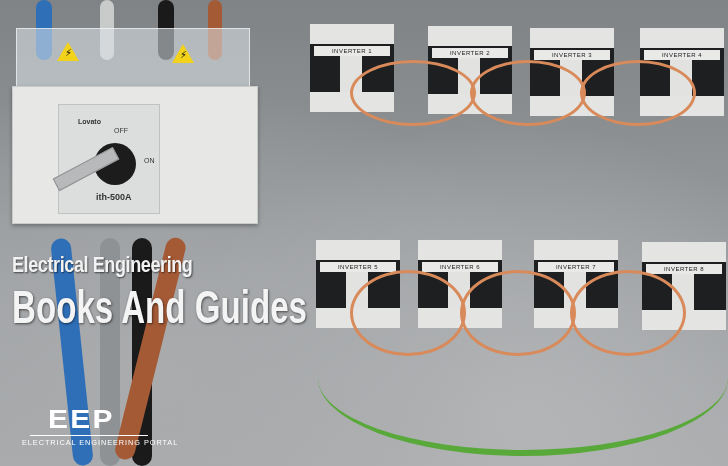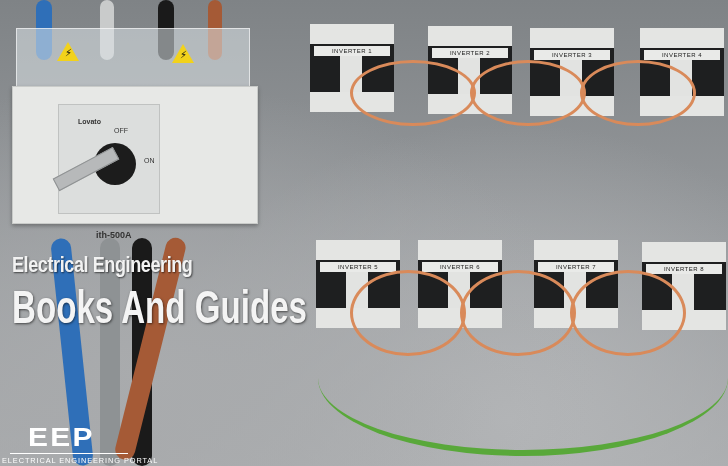--- a/index.html
+++ b/index.html
@@ -23,21 +23,21 @@
     .contactor{position:absolute;width:84px;height:88px;background:#1e1f20;}
     .contactor .top,.contactor .bot{position:absolute;left:0;width:84px;height:20px;background:#e4e5e3;}
     .contactor .top{top:0}.contactor .bot{bottom:0}
     .contactor .lbl{position:absolute;left:4px;top:22px;width:76px;height:10px;background:#e9eae8;font-size:6px;color:#222;text-align:center;line-height:10px;font-family:"Liberation Sans",sans-serif;letter-spacing:.5px;}
     .contactor .aux{position:absolute;left:30px;top:32px;width:22px;height:48px;background:#e2e3e1;}
     .wire{position:absolute;border:3px solid #d98a5a;border-radius:50%;}
     .gy{position:absolute;border-bottom:6px solid #59a83a;border-radius:0 0 50% 50%;}
     
     .title-1{position:absolute;left:12px;top:252px;font-family:"Liberation Sans",sans-serif;font-weight:bold;font-size:22px;color:#f2f2f2;letter-spacing:-0.5px;transform:scaleX(0.82);transform-origin:left top;text-shadow:1px 1px 2px rgba(0,0,0,.6);white-space:nowrap;}
     .title-2{position:absolute;left:12px;top:284px;font-family:"Liberation Sans",sans-serif;font-weight:bold;font-size:46px;color:#f4f4f4;transform:scaleX(0.72);transform-origin:left top;text-shadow:1px 1px 3px rgba(0,0,0,.6);white-space:nowrap;line-height:1;}
-    .logo{position:absolute;left:2px;top:406px;width:130px;margin-top:18px;}
+    .logo{position:absolute;left:22px;top:406px;width:130px;}
     .logo-mark{display:block;margin-left:26px;font-family:"Liberation Sans",sans-serif;font-weight:bold;font-size:26px;color:#fff;letter-spacing:2px;line-height:1;transform:scaleX(1.15);transform-origin:left top;}
     .logo-rule{height:1px;background:#fff;margin:3px 0 2px 8px;width:118px;}
     .logo-sub{display:block;font-family:"Liberation Sans",sans-serif;font-size:8px;color:#fff;letter-spacing:1px;white-space:nowrap;transform:scaleX(0.92);transform-origin:left top;}
   </style>
 </head>
 <body>
 
 <div class="scene">
 
   <div class="cable" style="left:36px;top:0;width:16px;height:60px;background:#2f6fb8;"></div>
@@ -53,21 +53,21 @@
       <span>⚡</span>
     </div>
 
   <div class="switch-body"></div>
   <div class="switch-face"></div>
   <span class="face-text" style="left:78px;top:118px;font-weight:bold;">Lovato</span>
   <span class="face-text" style="left:114px;top:127px;">OFF</span>
   <span class="face-text" style="left:144px;top:157px;">ON</span>
   <div class="knob"></div>
   <div class="handle"></div>
-  <span class="face-text" style="left:96px;top:192px;font-size:9px;font-weight:bold;margin-top:38px;">ith-500A</span>
+  <span class="face-text" style="left:96px;top:192px;font-size:9px;font-weight:bold;">ith-500A</span>
 
   <div class="cable" style="left:62px;top:238px;width:20px;height:228px;background:#2f6fb8;transform:rotate(-6deg);"></div>
   <div class="cable" style="left:100px;top:238px;width:20px;height:228px;background:#8e9294;"></div>
   <div class="cable" style="left:132px;top:238px;width:20px;height:228px;background:#1a1a1a;"></div>
   <div class="cable" style="left:168px;top:238px;width:20px;height:228px;background:#a55a36;transform:rotate(14deg);transform-origin:top;"></div>
 
   <div class="contactor" style="left:310px;top:24px;">
     <div class="top"></div>
       <div class="lbl">INVERTER 1</div>
       <div class="aux"></div>

